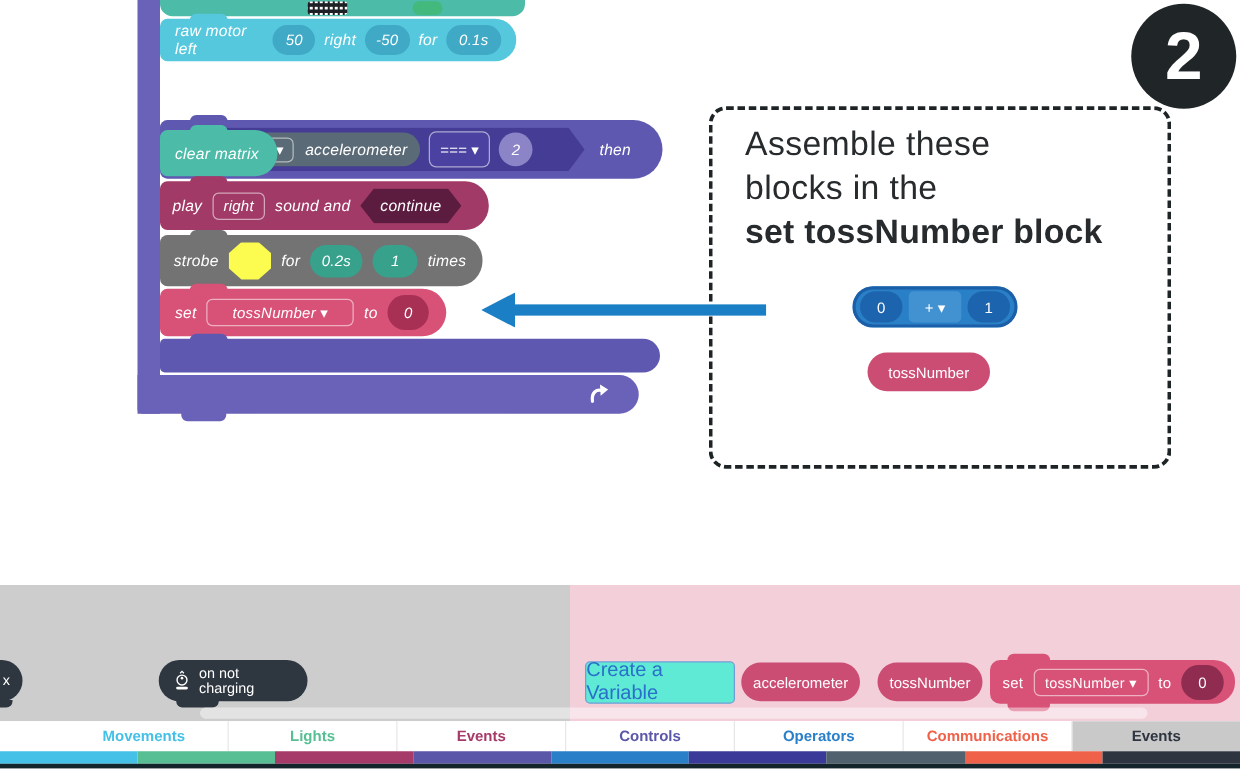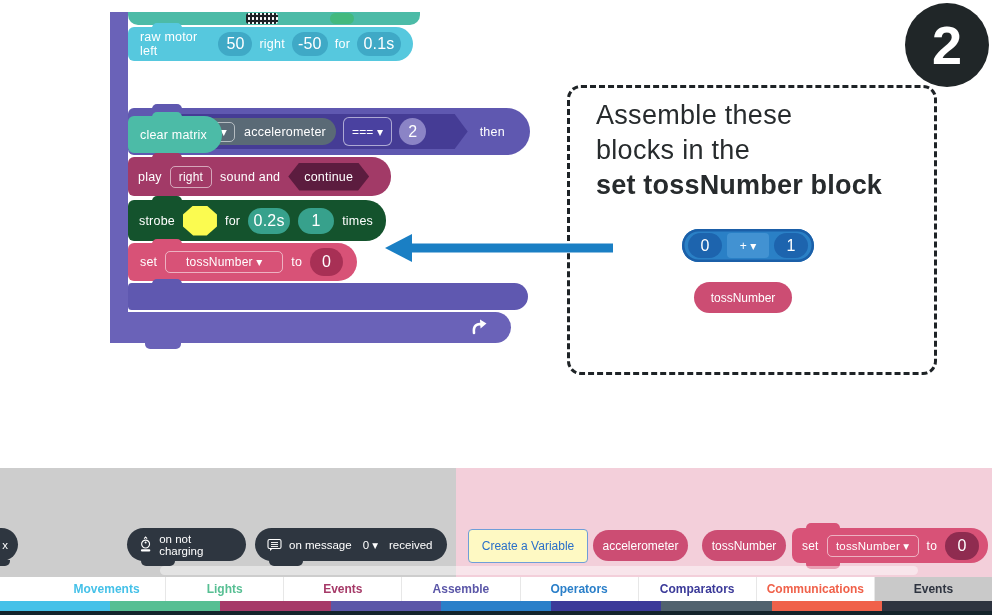--- a/index.html
+++ b/index.html
@@ -5,21 +5,21 @@
   html,body{margin:0;padding:0;background:#fff;}
   .stage{position:relative;width:992px;height:615px;overflow:hidden;background:#ffffff;
          font-family:"Liberation Sans","DejaVu Sans",sans-serif;}
   .abs{position:absolute;}
   
   .blk{position:absolute;display:flex;align-items:center;color:#fff;font-size:12.5px;
        letter-spacing:.2px;gap:8px;box-sizing:border-box;}
   .bump::before{content:"";position:absolute;top:-4px;left:24px;width:30px;height:6px;
        border-radius:5px 5px 0 0;background:inherit;}
   .oval{display:flex;align-items:center;justify-content:center;border-radius:14px;
-       color:#fff;font-size:16px;flex:0 0 auto;text-align:right;}
+       color:#fff;font-size:12px;flex:0 0 auto;text-align:right;}
   .field{border:1px solid rgba(255,255,255,.55);border-radius:5px;padding:3px 8px;
        font-size:12px;white-space:nowrap;flex:0 0 auto;}
   .hexagon{clip-path:polygon(13px 0,calc(100% - 13px) 0,100% 50%,calc(100% - 13px) 100%,13px 100%,0 50%);
        display:flex;align-items:center;box-sizing:border-box;}
   .octagon{clip-path:polygon(30% 0,70% 0,100% 30%,100% 70%,70% 100%,30% 100%,0 70%,0 30%);}
   .matrix-chip{width:32px;height:11px;border-radius:3px;background:#1d2125;
        background-image:radial-gradient(circle,#fff 1.1px,rgba(0,0,0,0) 1.3px);
        background-size:4px 5px;background-position:1px 3px;}
   
   .callout{border:3px dashed #1e2326;border-radius:14px;}
@@ -28,40 +28,40 @@
   
   .badge{border-radius:50%;display:flex;align-items:center;justify-content:center;
        color:#fff;font-size:54px;font-weight:700;}
   
   .hat{position:absolute;height:33px;border-radius:17px;display:flex;align-items:center;
        gap:7px;color:#fff;font-size:11.5px;padding:0 12px;box-sizing:border-box;}
   .hat::after{content:"";position:absolute;bottom:-5px;left:14px;width:34px;height:6px;
        border-radius:0 0 5px 5px;background:inherit;}
   .pill{position:absolute;height:31px;border-radius:16px;display:flex;align-items:center;
        justify-content:center;color:#fff;font-size:12px;}
-  .btn-create{position:absolute;background:#fef9c3;border-radius:4px;display:flex;align-items:center;
-       justify-content:center;font-size:12px;cursor:pointer;}
+  .btn-create{position:absolute;background:#5eead4;border-radius:4px;display:flex;align-items:center;
+       justify-content:flex-start;font-size:16px;cursor:pointer;}
   .stack-tabs::before{content:"";position:absolute;top:-5px;left:14px;width:34px;height:6px;
        border-radius:5px 5px 0 0;background:inherit;}
   .stack-tabs::after{content:"";position:absolute;bottom:-6px;left:14px;width:34px;height:7px;
        border-radius:0 0 5px 5px;background:inherit;}
   
   .tabbar{position:absolute;left:0;top:577px;width:992px;height:24px;background:#fff;display:flex;}
   .tab{flex:1;display:flex;align-items:center;justify-content:center;font-size:12px;
        font-weight:700;border-right:1px solid #e7e7e7;cursor:pointer;}
   .tab:last-child{border-right:none;}
   .strips{position:absolute;left:0;top:601px;width:992px;height:10px;display:flex;}
   .strip{flex:1;}
 </style>
 </head>
 <body>
 
 <div class="stage">
 
-  <div class="abs" style="left:0;top:12px;width:796px;height:468px;">
+  <div class="abs" style="left:0;top:0;width:796px;height:468px;font-style:italic;">
 
     <div class="abs" style="left: 110px; top: 0px; width: 18px; height: 331px; background: rgb(106, 98, 184);"></div>
     <div class="abs" style="left: 110px; top: 300px; width: 401px; height: 31px; border-radius: 0px 16px 16px 4px; background: rgb(106, 98, 184);">
       <svg style="position:absolute;right:22px;top:5px;" width="20" height="20" viewBox="0 0 20 20">
         <path d="M5 16 C4 9 8 6 13 7.5" stroke="#ffffff" stroke-width="2.6" fill="none" stroke-linecap="round"></path>
         <polygon points="11,2.5 17.5,6.5 11.5,11.5" fill="#ffffff"></polygon>
       </svg>
     </div>
     <div class="abs" style="left: 145px; top: 330px; width: 36px; height: 7px; border-radius: 0px 0px 5px 5px; background: rgb(106, 98, 184);"></div>
 
@@ -96,21 +96,21 @@
       <span>clear matrix</span>
     </div>
 
     <div class="blk bump" style="left: 128px; top: 145px; width: 263px; height: 39px; border-radius: 6px 19px 19px 6px; padding: 0px 10px; background: rgb(162, 58, 103);">
       <span>play</span>
       <span class="field">right</span>
       <span>sound and</span>
       <span class="hexagon" style="height: 28px; padding: 0px 16px; clip-path: polygon(11px 0px, calc(100% - 11px) 0px, 100% 50%, calc(100% - 11px) 100%, 11px 100%, 0px 50%); background: rgb(92, 28, 63);">continue</span>
     </div>
 
-    <div class="blk bump" style="left: 128px; top: 188px; width: 258px; height: 41px; border-radius: 6px 20px 20px 6px; padding: 0px 11px; background: #14532d;">
+    <div class="blk bump" style="left: 128px; top: 188px; width: 258px; height: 41px; border-radius: 6px 20px 20px 6px; padding: 0px 11px; background: #737373;">
       <span>strobe</span>
       <span class="octagon" style="width: 34px; height: 30px; flex: 0 0 auto; background: rgb(251, 251, 80);"></span>
       <span>for</span>
       <span class="oval" style="width: 42px; height: 26px; background: rgb(55, 161, 140);">0.2s</span>
       <span class="oval" style="width: 36px; height: 26px; background: rgb(55, 161, 140);">1</span>
       <span>times</span>
     </div>
 
     <div class="blk bump" style="left: 128px; top: 231px; width: 229px; height: 38px; border-radius: 6px 19px 19px 6px; padding: 0px 12px; background: rgb(216, 82, 119);">
       <span>set</span>
@@ -159,30 +159,20 @@
     <div class="hat" style="left: 127px; top: 60px; width: 119px; background: rgb(46, 54, 64);">
       <svg width="14" height="17" viewBox="0 0 14 17">
         <path d="M5.4 2.2 L7 0.6 L8.6 2.2" stroke="#fff" stroke-width="1.1" fill="none"></path>
         <circle cx="7" cy="8" r="4.2" stroke="#fff" stroke-width="1.2" fill="none"></circle>
         <circle cx="7" cy="6.4" r="1.1" fill="#fff"></circle>
         <rect x="2" y="13.6" width="10" height="2.4" rx="1.2" fill="#fff"></rect>
       </svg>
       <span>on not charging</span>
     </div>
 
-    <div class="hat" style="left: 255px; top: 60px; width: 192px; background: rgb(46, 54, 64);">
-      <svg width="15" height="14" viewBox="0 0 15 14">
-        <rect x="1" y="1.5" width="13" height="9" rx="1.5" stroke="#fff" stroke-width="1.1" fill="none"></rect>
-        <path d="M4 4.5 h7 M4 6.5 h7 M4 8.5 h7" stroke="#fff" stroke-width="0.9"></path>
-        <path d="M3 10.5 v2.6 l2.6 -2.6 z" fill="#fff"></path>
-      </svg>
-      <span>on message</span>
-      <span style="margin-left:4px;">0 ▾</span>
-      <span style="margin-left:4px;">received</span>
-    </div>
 
     <div class="btn-create" style="left: 468px; top: 61px; width: 118px; height: 32px; border: 1.5px solid rgb(111, 158, 216); color: rgb(42, 111, 201);">
       <span>Create a Variable</span>
     </div>
 
     <div class="pill" style="left: 593px; top: 62px; width: 95px; background: rgb(204, 77, 115);">accelerometer</div>
     <div class="pill" style="left: 702px; top: 62px; width: 84px; background: rgb(204, 77, 115);">tossNumber</div>
 
     <div class="blk stack-tabs" style="left: 792px; top: 60px; width: 196px; height: 35px; border-radius: 8px 17px 17px 8px; padding: 0px 10px; gap: 8px; font-size: 12px; background: rgb(216, 82, 119);">
       <span>set</span>
@@ -191,23 +181,22 @@
       <span class="oval" style="width: 34px; height: 28px; background: rgb(143, 44, 80);">0</span>
     </div>
 
     <div class="abs" style="left:160px;top:98px;width:758px;height:9px;border-radius:5px;background:rgba(255,255,255,0.45);"></div>
   </div>
 
   <div class="tabbar">
     <div class="tab" style="color: rgb(69, 193, 232); margin-left: 48px;">Movements</div>
     <div class="tab" style="color: rgb(87, 191, 147);">Lights</div>
     <div class="tab" style="color: rgb(166, 58, 104);">Events</div>
-    <div class="tab" style="color: rgb(91, 87, 168);">Assemble</div>
+    <div class="tab" style="color: rgb(91, 87, 168);">Controls</div>
     <div class="tab" style="color: rgb(42, 127, 201);">Operators</div>
-    <div class="tab" style="color: rgb(59, 58, 153);">Comparators</div>
     <div class="tab" style="color: rgb(240, 97, 74);">Communications</div>
     <div class="tab" style="color: rgb(46, 52, 64); background: rgb(201, 201, 201);">Events</div>
   </div>
   <div class="strips">
     <div class="strip" style="background: rgb(69, 193, 232);"></div>
     <div class="strip" style="background: rgb(87, 191, 147);"></div>
     <div class="strip" style="background: rgb(166, 58, 104);"></div>
     <div class="strip" style="background: rgb(91, 87, 168);"></div>
     <div class="strip" style="background: rgb(42, 127, 201);"></div>
     <div class="strip" style="background: rgb(59, 58, 153);"></div>

